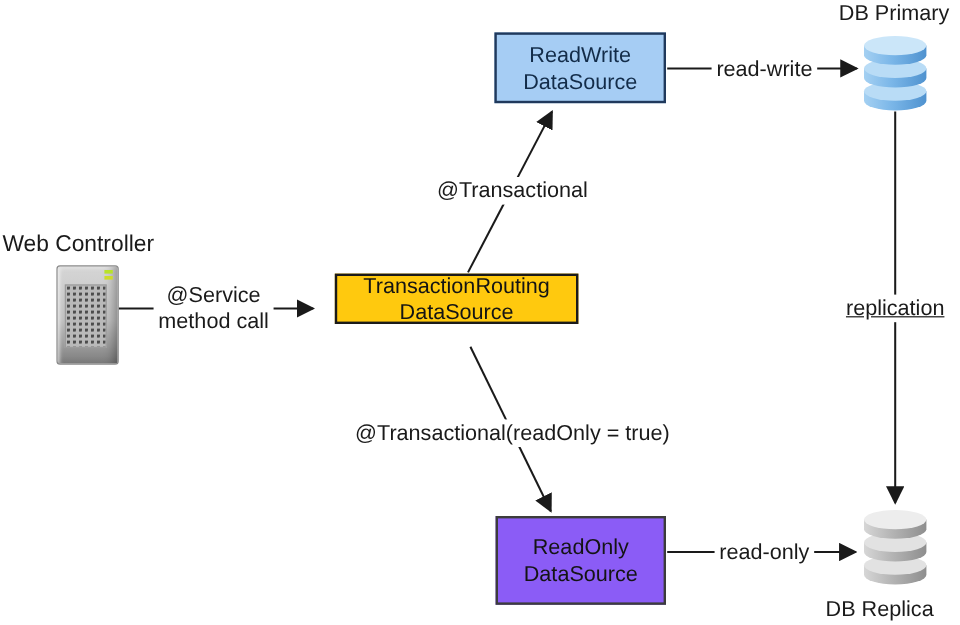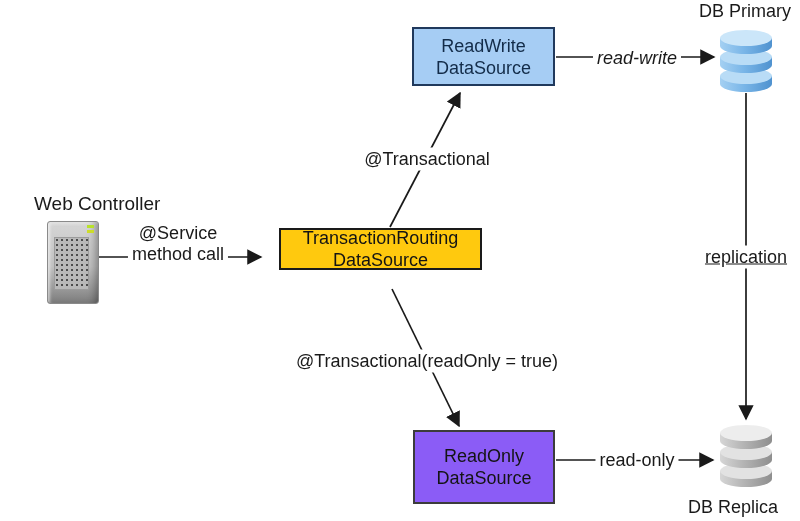--- a/index.html
+++ b/index.html
@@ -25,34 +25,34 @@
     box-sizing:border-box;
   }
   .box-readonly {
     left:413px; top:430px; width:142px; height:74px;
     background:#8b5cf6; border:2px solid #3c3c3c; color:#141414;
     box-sizing:border-box;
   }
 
   
   .lbl { position:absolute; font-size:18px; white-space:nowrap; }
-  .lbl-web { left:2px; top:193px; font-size:19px;margin-left:32px; }
+  .lbl-web { left:2px; top:193px; font-size:19px; }
   .lbl-dbprimary { left:690px; top:1px; width:110px; text-align:center; }
   .lbl-dbreplica { left:688px; top:497px; width:112px; text-align:left; }
 
   
   .edge-lbl {
     position:absolute; transform:translate(-50%,-50%);
     background:#ffffff; padding:1px 4px; font-size:18px;
     white-space:nowrap; text-align:center; line-height:21px;
   }
-  .edge-service  { left:178px; top:244px; }
+  .edge-service  { left:178px; top:257px; }
   .edge-tx       { left:427px; top:159px; }
   .edge-txro     { left:427px; top:361px; }
-  .edge-rw       { left:637px; top:58px;font-style:italic; }
+  .edge-rw       { left:637px; top:58px; }
   .edge-ro       { left:637px; top:460px; }
   .edge-repl     { left:746px; top:257px;text-decoration:underline; }
 
   
   .server {
     position:absolute; left:47px; top:221px; width:50px; height:81px;
     background:linear-gradient(180deg,#d6d6d6 0%,#c0c0c0 55%,#9a9a9a 82%,#7c7c7c 100%);
     border:1px solid #8a8a8a; border-radius:3px;
     box-shadow: inset -7px 0 9px -5px rgba(0,0,0,.38), inset 2px 2px 3px rgba(255,255,255,.55);
   }

